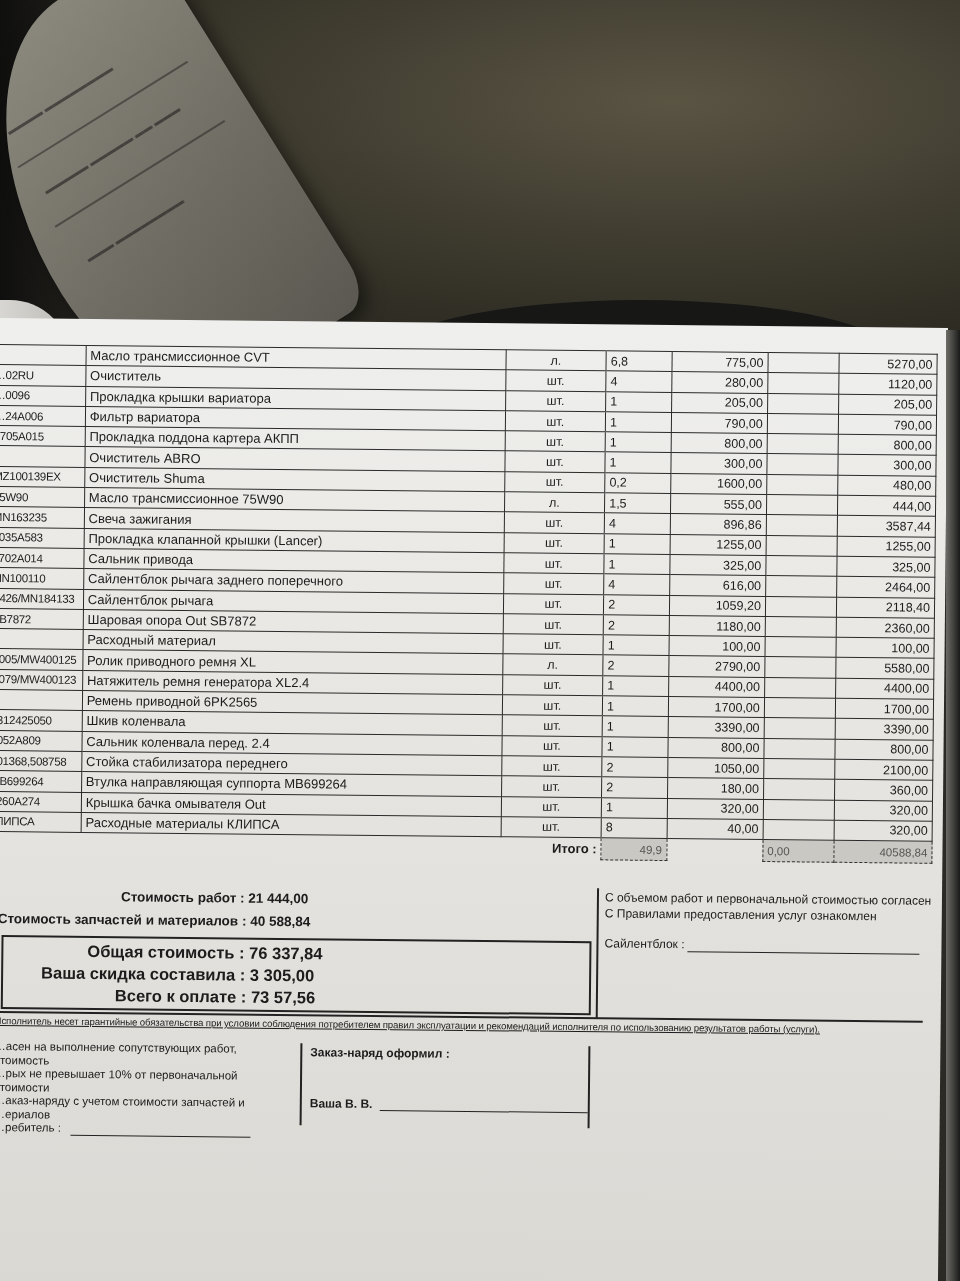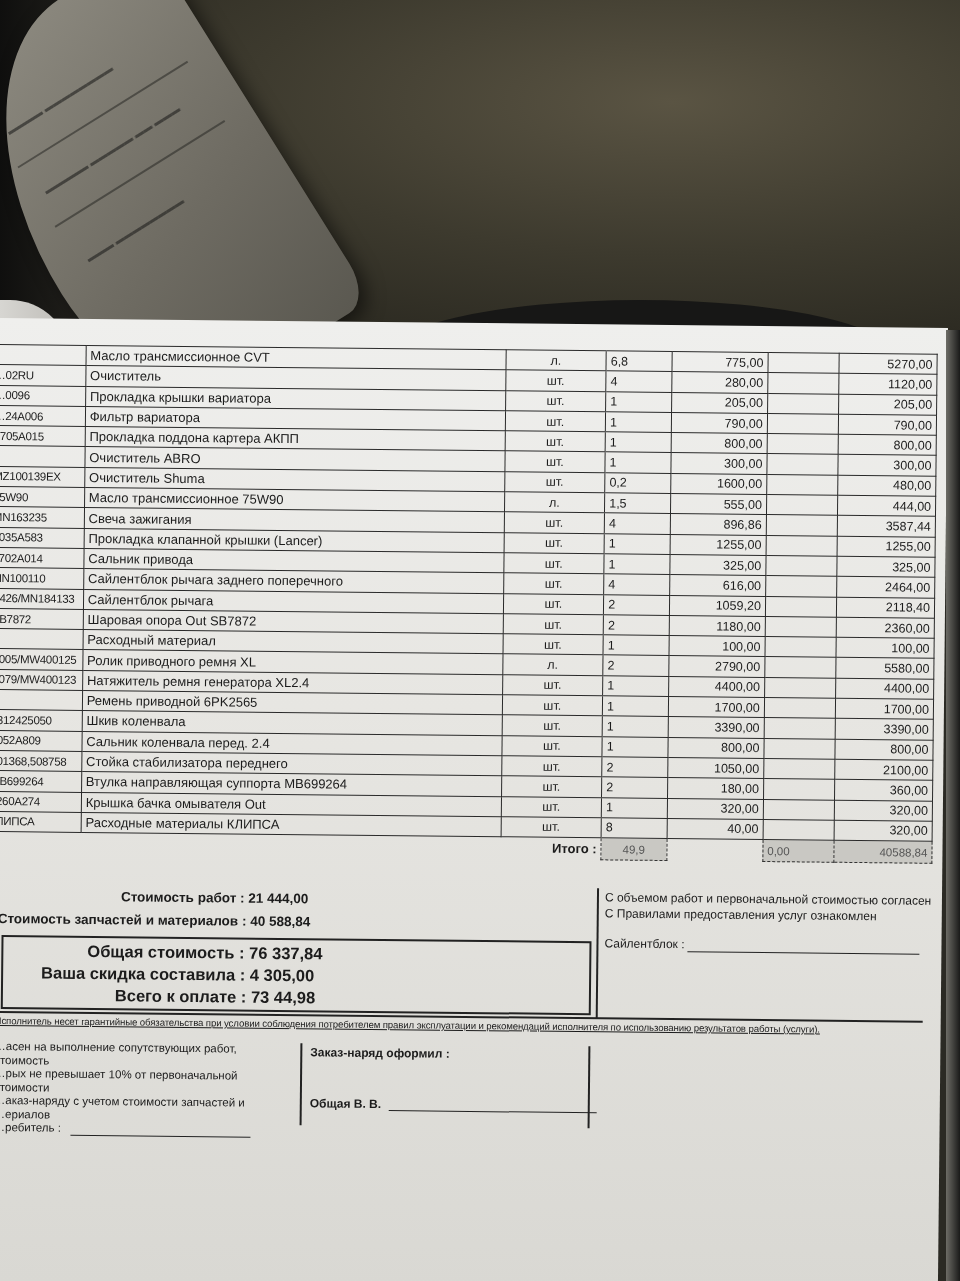--- a/index.html
+++ b/index.html
@@ -338,21 +338,21 @@
     <td class="c-price">40,00</td>
     <td class="c-disc"></td>
     <td class="c-sum">320,00</td>
   </tr>
       </tbody>
     <tbody>
       <tr class="total">
         <td></td>
         <td></td>
         <td class="lbl">Итого :</td>
-        <td class="shade" style="text-align:center;margin-left:48px;">49,9</td>
+        <td class="shade" style="text-align:right;margin-left:48px;">49,9</td>
         <td></td>
         <td class="shade" style="text-align:left;">0,00</td>
         <td class="shade" style="text-align:right;">40588,84</td>
       </tr>
     </tbody>
   </table>
 
   <div class="cost-line" style="left:127px; top:570px;">
     <span>Стоимость работ :</span>
     <span>21 444,00</span>
@@ -362,25 +362,25 @@
     <span>40 588,84</span>
   </div>
 
   <div class="cost-box">
     <div class="big" style="left:84px; top:4px;">
       <span>Общая стоимость :</span>
       <span>76 337,84</span>
     </div>
     <div class="big" style="left:38px; top:26px;">
       <span>Ваша скидка составила :</span>
-      <span>4 305,00</span>
+      <span>3 305,00</span>
     </div>
     <div class="big" style="left:112px; top:48px;">
       <span>Всего к оплате :</span>
-      <span>73 44,98</span>
+      <span>73 57,56</span>
     </div>
   </div>
 
   <div class="vline" style="left:603px; top:564px; height:130px;"></div>
   <div class="hline" style="left:0; top:693px; width:930px;"></div>
 
   <div class="agree">
     <div>С объемом работ и первоначальной стоимостью согласен</div>
     <div>С Правилами предоставления услуг ознакомлен</div>
     <div style="margin-top:14px;">
@@ -398,19 +398,19 @@
     <div>…ериалов</div>
     <div>
       <span>…ребитель :</span>
       <span class="sign-line" style="width:180px; margin-left:6px;"></span>
     </div>
   </div>
 
   <div class="vline" style="left:308px; top:722px; height:82px;"></div>
   <div class="issued">Заказ-наряд оформил :</div>
   <div class="issuer-name">
-    <span>Общая В. В.</span>
+    <span>Ваша В. В.</span>
     <span class="sign-line" style="width:208px; margin-left:4px;"></span>
   </div>
   <div class="vline" style="left:596px; top:722px; height:82px;"></div>
 </div>
 
 <div class="right-shadow"></div>
 
 </body></html>

